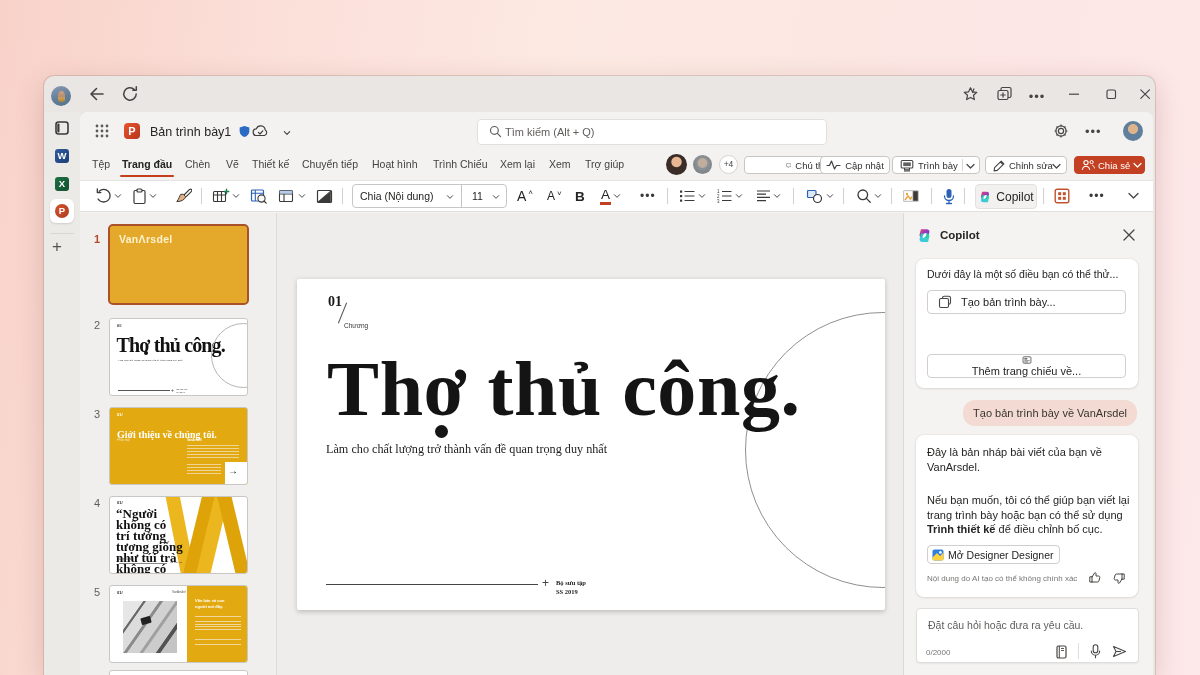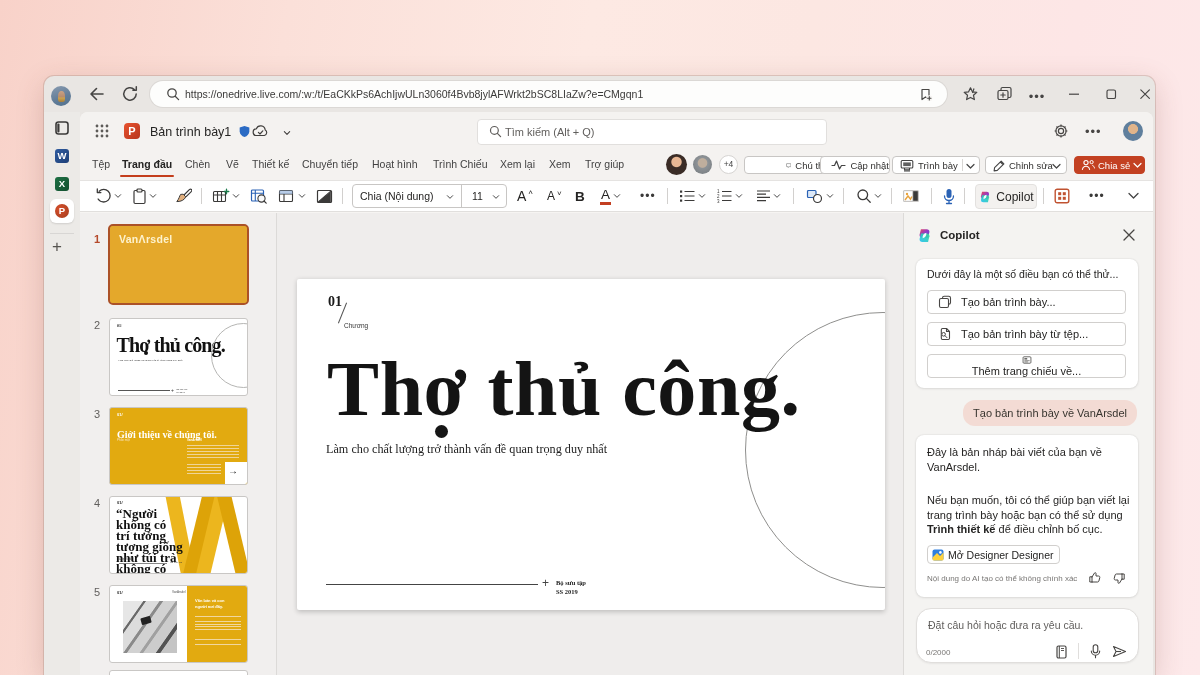--- a/index.html
+++ b/index.html
@@ -50,32 +50,20 @@
 <div class="win">
 
   <div class="btb">
     <div class="bavatar"></div>
     <svg class="ic" style="position:absolute;left:44px;top:9px" width="18" height="18" viewBox="0 0 18 18">
         <path d="M15 9H3.5M8.5 3.5L3 9l5.5 5.5" stroke="#464544" stroke-width="1.6" fill="none" stroke-linecap="round" stroke-linejoin="round"></path>
       </svg>
     <svg class="ic" style="position:absolute;left:77px;top:9px" width="18" height="18" viewBox="0 0 18 18">
         <path d="M15.2 9a6.2 6.2 0 1 1-1.9-4.5M15.3 1.8v3.4h-3.4" stroke="#464544" stroke-width="1.5" fill="none" stroke-linecap="round" stroke-linejoin="round"></path>
       </svg>
-    <div class="urlbar">
-      <svg class="ic" style="position:absolute;left:16px;top:6px" width="14" height="14" viewBox="0 0 14 14">
-          <circle cx="6" cy="6" r="4.2" stroke="#494846" stroke-width="1.3" fill="none"></circle>
-          <path d="M9.2 9.2L12.6 12.6" stroke="#494846" stroke-width="1.3" stroke-linecap="round"></path>
-        </svg>
-      <div class="urltxt">https://onedrive.live.com/:w:/t/EaCKkPs6AchIjwULn3060f4Bvb8jylAFWrkt2bSC8LIaZw?e=CMgqn1</div>
-      <svg class="ic" style="position:absolute;right:14px;top:6px" width="15" height="15" viewBox="0 0 15 15">
-          <path d="M4 2.5h7v10l-3.5-2.6L4 12.5z" stroke="#494846" stroke-width="1.2" fill="none" stroke-linejoin="round"></path>
-          <circle cx="11.3" cy="11.3" r="3" fill="#f6f4f2"></circle>
-          <path d="M11.3 9.6v3.4M9.6 11.3h3.4" stroke="#494846" stroke-width="1.1" stroke-linecap="round"></path>
-        </svg>
-    </div>
     <svg class="ic" style="position:absolute;left:918px;top:10px" width="17" height="17" viewBox="0 0 17 17">
         <path d="M8.5 1.8l1.9 4 4.4.5-3.3 3 .9 4.3-3.9-2.2-3.9 2.2.9-4.3-3.3-3 4.4-.5z" stroke="#464544" stroke-width="1.2" fill="none" stroke-linejoin="round"></path>
         <path d="M12 2.5l-1.5 4.5" stroke="#464544" stroke-width="1.2"></path>
       </svg>
     <svg class="ic" style="position:absolute;left:952px;top:10px" width="17" height="17" viewBox="0 0 17 17">
         <rect x="2" y="4.5" width="10" height="9" rx="1.5" stroke="#464544" stroke-width="1.2" fill="none"></rect>
         <path d="M5 4.5V3a1.5 1.5 0 0 1 1.5-1.5h7A1.5 1.5 0 0 1 15 3v7a1.5 1.5 0 0 1-1.5 1.5H12" stroke="#464544" stroke-width="1.2" fill="none"></path>
         <path d="M4.8 9h4.4M7 6.8v4.4" stroke="#464544" stroke-width="1.2" stroke-linecap="round"></path>
       </svg>
     <div style="position:absolute;left:984px;top:13px;width:18px;text-align:center;color:#464544;font-size:13px;letter-spacing:1px;">•••</div>
@@ -161,21 +149,21 @@
       <span class="tab" style="left:505px">Trợ giúp</span>
       <div style="position:absolute;left:586px;top:4px;width:21px;height:21px;border-radius:50%;background:radial-gradient(circle at 50% 38%,#e8b794 28%,#3a2c26 34%);"></div>
       <div style="position:absolute;left:613px;top:5px;width:19px;height:19px;border-radius:50%;background:radial-gradient(circle at 50% 42%,#bfae9d 30%,#8d9296 36%,#74797d);"></div>
       <div style="position:absolute;left:639px;top:5px;width:19px;height:19px;border-radius:50%;background:#fff;border:1px solid #d6d4d2;font-size:8.5px;color:#424242;text-align:center;line-height:17px;">+4</div>
       <div class="tbtn" style="left:664px;width:93px;padding-left:41px;">
         <svg class="ic" width="14" height="13" viewBox="0 0 14 13">
             <path d="M2.2 1.5h9.6a1 1 0 0 1 1 1v6a1 1 0 0 1-1 1H8l-2.6 2.4V9.5H2.2a1 1 0 0 1-1-1v-6a1 1 0 0 1 1-1z" stroke="#444" stroke-width="1.1" fill="none" stroke-linejoin="round"></path>
           </svg>
         <span>Chú thích</span>
       </div>
-      <div class="tbtn" style="left:740px;width:70px;justify-content:flex-end;">
+      <div class="tbtn" style="left:740px;width:70px;">
         <svg class="ic" width="15" height="10" viewBox="0 0 15 10">
             <path d="M1 5.5h2.5L5.5 1l3 8L10.5 5.5H14" stroke="#444" stroke-width="1.2" fill="none" stroke-linecap="round" stroke-linejoin="round"></path>
           </svg>
         <span>Cập nhật</span>
       </div>
       <div class="tbtn" style="left:812px;width:88px;justify-content:flex-start;padding-left:7px;">
         <svg class="ic" width="14" height="13" viewBox="0 0 14 13">
             <rect x="1.2" y="1.5" width="11.6" height="7.5" rx="1" stroke="#444" stroke-width="1.1" fill="none"></rect>
             <path d="M4.5 9v1.8h5V9M4 12h6" stroke="#444" stroke-width="1.1" fill="none"></path>
             <rect x="3.2" y="3.4" width="7.6" height="3.7" fill="#444" opacity=".85"></rect>
@@ -503,29 +491,20 @@
             <path d="M2 2l10 10M12 2L2 12" stroke="#484644" stroke-width="1.3" stroke-linecap="round"></path>
           </svg>
         <div class="card" style="top:46px;height:129px;">
           <div style="position:absolute;left:11px;top:9px;font-size:10.5px;color:#252423;white-space:nowrap;">Dưới đây là một số điều bạn có thể thử...</div>
           <div class="cbtn" style="top:31px;">
             <svg class="ic" style="margin:0 9px 0 10px" width="14" height="14" viewBox="0 0 14 14">
                 <rect x="1.5" y="3.5" width="9" height="9" rx="1.5" stroke="#484644" stroke-width="1.1" fill="none"></rect>
                 <path d="M4.5 3.5V3a1.7 1.7 0 0 1 1.7-1.7h4.6A1.7 1.7 0 0 1 12.5 3v4.6a1.7 1.7 0 0 1-1.7 1.7h-.5" stroke="#484644" stroke-width="1.1" fill="none"></path>
               </svg>
             <span>Tạo bản trình bày...</span>
-          </div>
-          <div class="cbtn" style="top:63px;">
-            <svg class="ic" style="margin:0 9px 0 10px" width="14" height="14" viewBox="0 0 14 14">
-                <path d="M8.5 1.5h-4a1.2 1.2 0 0 0-1.2 1.2v8.6a1.2 1.2 0 0 0 1.2 1.2h5.8a1.2 1.2 0 0 0 1.2-1.2V4.5z" stroke="#484644" stroke-width="1.1" fill="none" stroke-linejoin="round"></path>
-                <path d="M8.5 1.5v3h3" stroke="#484644" stroke-width="1.1" fill="none" stroke-linejoin="round"></path>
-                <circle cx="5.6" cy="7.3" r="1.8" stroke="#484644" stroke-width="1" fill="#fff"></circle>
-                <path d="M7 8.7l2 2" stroke="#484644" stroke-width="1" stroke-linecap="round"></path>
-              </svg>
-            <span>Tạo bản trình bày từ tệp...</span>
           </div>
           <div class="cbtn" style="top:95px;flex-direction:column;">
             <svg class="ic" style="margin:0 9px 0 10px" width="14" height="14" viewBox="0 0 14 14">
                 <rect x="1.5" y="2.5" width="11" height="9" rx="1.3" stroke="#484644" stroke-width="1.1" fill="none"></rect>
                 <rect x="3.3" y="4.3" width="4" height="2.1" fill="#484644" opacity=".85"></rect>
                 <path d="M3.3 8h7.4M3.3 9.7h5" stroke="#484644" stroke-width=".9"></path>
               </svg>
             <span>Thêm trang chiếu về...</span>
           </div>
         </div>
@@ -544,21 +523,21 @@
           <div style="position:absolute;left:11px;top:139px;font-size:8px;color:#797775;">Nội dung do AI tạo có thể không chính xác</div>
           <svg class="ic" style="position:absolute;left:172px;top:136px" width="13" height="13" viewBox="0 0 13 13">
               <path d="M4 5.8v5.2M4 6l2.5-4c.4-.7 1.5-.4 1.5.4V5h2.6c.8 0 1.4.7 1.2 1.5l-.9 3.5c-.2.6-.7 1-1.3 1H4M4 5.8H1.8V11H4" stroke="#484644" stroke-width="1" fill="none" stroke-linecap="round" stroke-linejoin="round"></path>
             </svg>
           <svg class="ic" style="position:absolute;left:197px;top:137px" width="13" height="13" viewBox="0 0 13 13">
               <g transform="rotate(180 6.5 6.5)">
                 <path d="M4 5.8v5.2M4 6l2.5-4c.4-.7 1.5-.4 1.5.4V5h2.6c.8 0 1.4.7 1.2 1.5l-.9 3.5c-.2.6-.7 1-1.3 1H4M4 5.8H1.8V11H4" stroke="#484644" stroke-width="1" fill="none" stroke-linecap="round" stroke-linejoin="round"></path>
               </g>
             </svg>
         </div>
-        <div style="position:absolute;left:12px;top:395px;width:223px;height:55px;background:#fff;border:1px solid #e0dedc;border-radius:15px;box-shadow:0 1px 2px rgba(0,0,0,.06);">
+        <div style="position:absolute;left:12px;top:395px;width:223px;height:55px;background:#fff;border:1px solid #e0dedc;border-radius:4px;box-shadow:0 1px 2px rgba(0,0,0,.06);">
           <div style="position:absolute;left:11px;top:10px;font-size:10.5px;color:#605e5c;">Đặt câu hỏi hoặc đưa ra yêu cầu.</div>
           <div style="position:absolute;left:9px;top:39px;font-size:8px;color:#797775;">0/2000</div>
           <svg class="ic" style="position:absolute;left:138px;top:36px" width="13" height="14" viewBox="0 0 13 14">
               <rect x="2" y="1" width="9" height="12" rx="1.5" stroke="#484644" stroke-width="1.2" fill="none"></rect>
               <path d="M4.3 1v12" stroke="#484644" stroke-width="1"></path>
               <path d="M6 3.5h3M6 5.5h3" stroke="#484644" stroke-width=".9"></path>
             </svg>
           <div style="position:absolute;left:161px;top:34px;width:1px;height:16px;background:#e0dedc;"></div>
           <svg class="ic" style="position:absolute;left:173px;top:35px" width="11" height="15" viewBox="0 0 11 15">
               <rect x="3.2" y="0.8" width="4.6" height="8" rx="2.3" stroke="#484644" stroke-width="1.1" fill="none"></rect>

